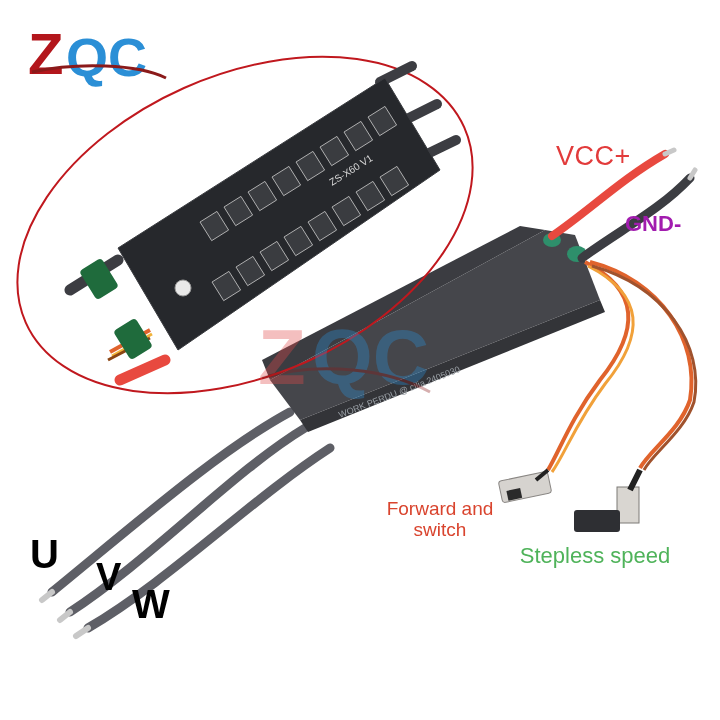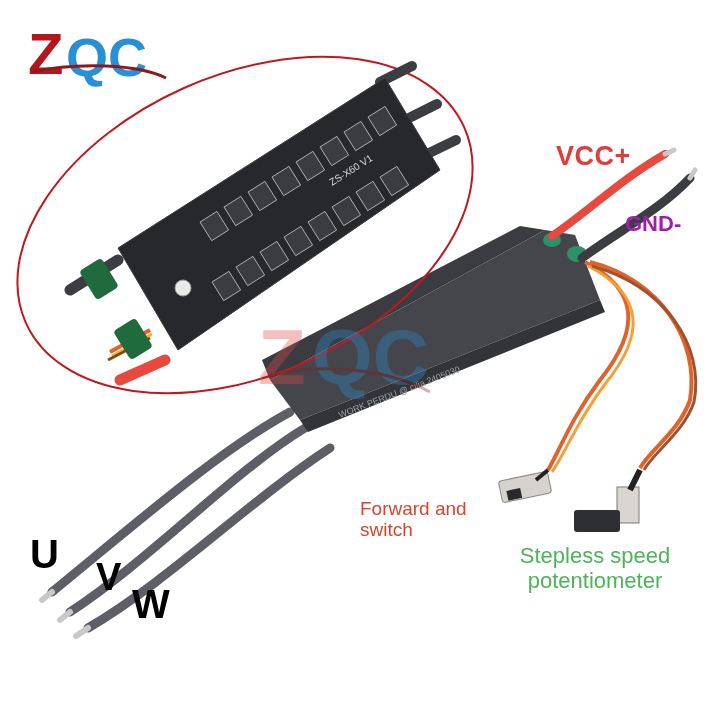--- a/index.html
+++ b/index.html
@@ -1,21 +1,21 @@
 <!DOCTYPE html>
 <html><head>
 <meta charset="utf-8">
 <style>
   html, body { margin: 0; padding: 0; background: #ffffff; }
   body { width: 720px; height: 720px; position: relative; overflow: hidden; font-family: "Liberation Sans", sans-serif; }
   svg.scene { position: absolute; left: 0; top: 0; }
   .label { position: absolute; font-family: "Liberation Sans", sans-serif; line-height: 1.12; }
-  .lbl-vcc { left: 556px; top: 141px; font-size: 27px; font-weight: bold; color: #e23b3b; letter-spacing: 0.5px; }
+  .lbl-vcc { left: 556px; top: 141px; font-size: 27px; font-weight: normal; color: #e23b3b; letter-spacing: 0.5px; }
   .lbl-gnd { left: 625px; top: 212px; font-size: 22px; font-weight: bold; color: #a21caf; }
-  .lbl-fwd { left: 360px; top: 498px; width: 160px; font-size: 19px; color: #d9442e; }
+  .lbl-fwd { left: 360px; top: 498px; width: 160px; text-align: center; font-size: 19px; color: #d9442e; }
   .lbl-pot { left: 510px; top: 544px; width: 170px; text-align: center; font-size: 22px; color: #4fb35a; }
   .lbl-u { left: 30px; top: 532px; font-size: 40px; font-weight: bold; color: #000; }
   .lbl-v { left: 96px; top: 556px; font-size: 38px; font-weight: bold; color: #000; }
   .lbl-w { left: 132px; top: 582px; font-size: 40px; font-weight: bold; color: #000; }
   .logo { position: absolute; left: 28px; top: 24px; width: 140px; height: 70px; }
 </style>
 </head>
 <body>
 
 <svg class="scene" width="720" height="720" viewBox="0 0 720 720">
@@ -123,18 +123,17 @@
 <div class="label lbl-vcc">VCC+</div>
 <div class="label lbl-gnd">GND-</div>
 
 <div class="label lbl-fwd">
   <div>Forward and</div>
   <div>switch</div>
 </div>
 
 <div class="label lbl-pot">
   <div>Stepless speed</div>
-  <div>potentiometer</div>
 </div>
 
 <div class="label lbl-u">U</div>
 <div class="label lbl-v">V</div>
 <div class="label lbl-w">W</div>
 
 </body></html>

